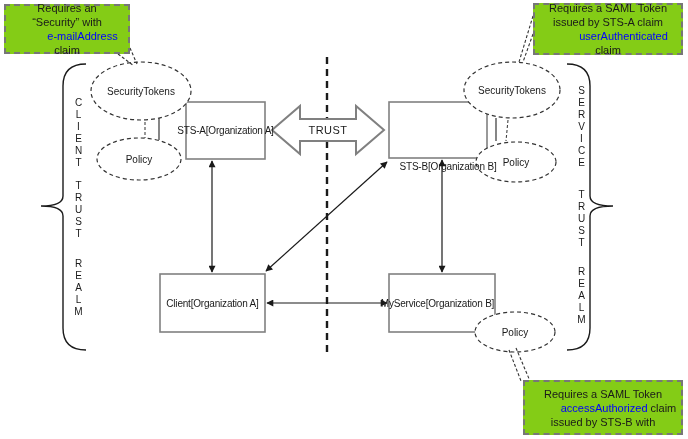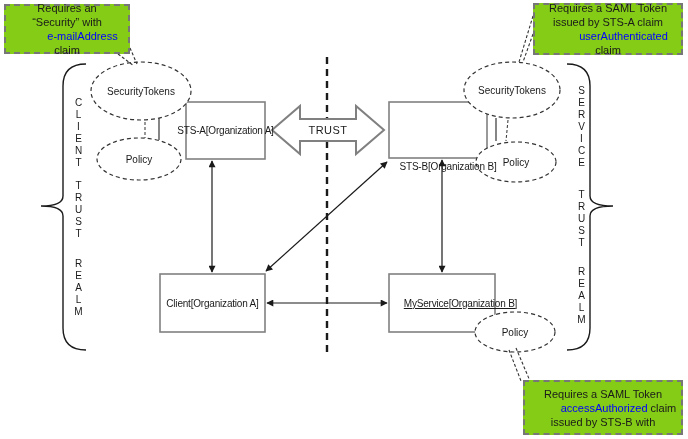--- a/index.html
+++ b/index.html
@@ -94,21 +94,21 @@
     <div>[Organization A]</div>
   </div>
   <div class="lbl box-lbl" style="left:403px;top:102px;width:90px;height:56px;margin-top:36px;">
     <div>STS-B</div>
     <div>[Organization B]</div>
   </div>
   <div class="lbl box-lbl" style="left:160px;top:274px;width:105px;height:58px;">
     <div>Client</div>
     <div>[Organization A]</div>
   </div>
-  <div class="lbl box-lbl" style="left:401px;top:274px;width:119px;height:58px;text-decoration:underline;">
+  <div class="lbl box-lbl" style="left:378px;top:274px;width:119px;height:58px;">
     <div>MyService</div>
     <div>[Organization B]</div>
   </div>
 
   <div class="lbl" style="left:91px;top:63px;width:100px;height:56px;">
     <div>Security</div>
     <div>Tokens</div>
   </div>
   <div class="lbl" style="left:97px;top:138px;width:84px;height:42px;">
     <div>Policy</div>

